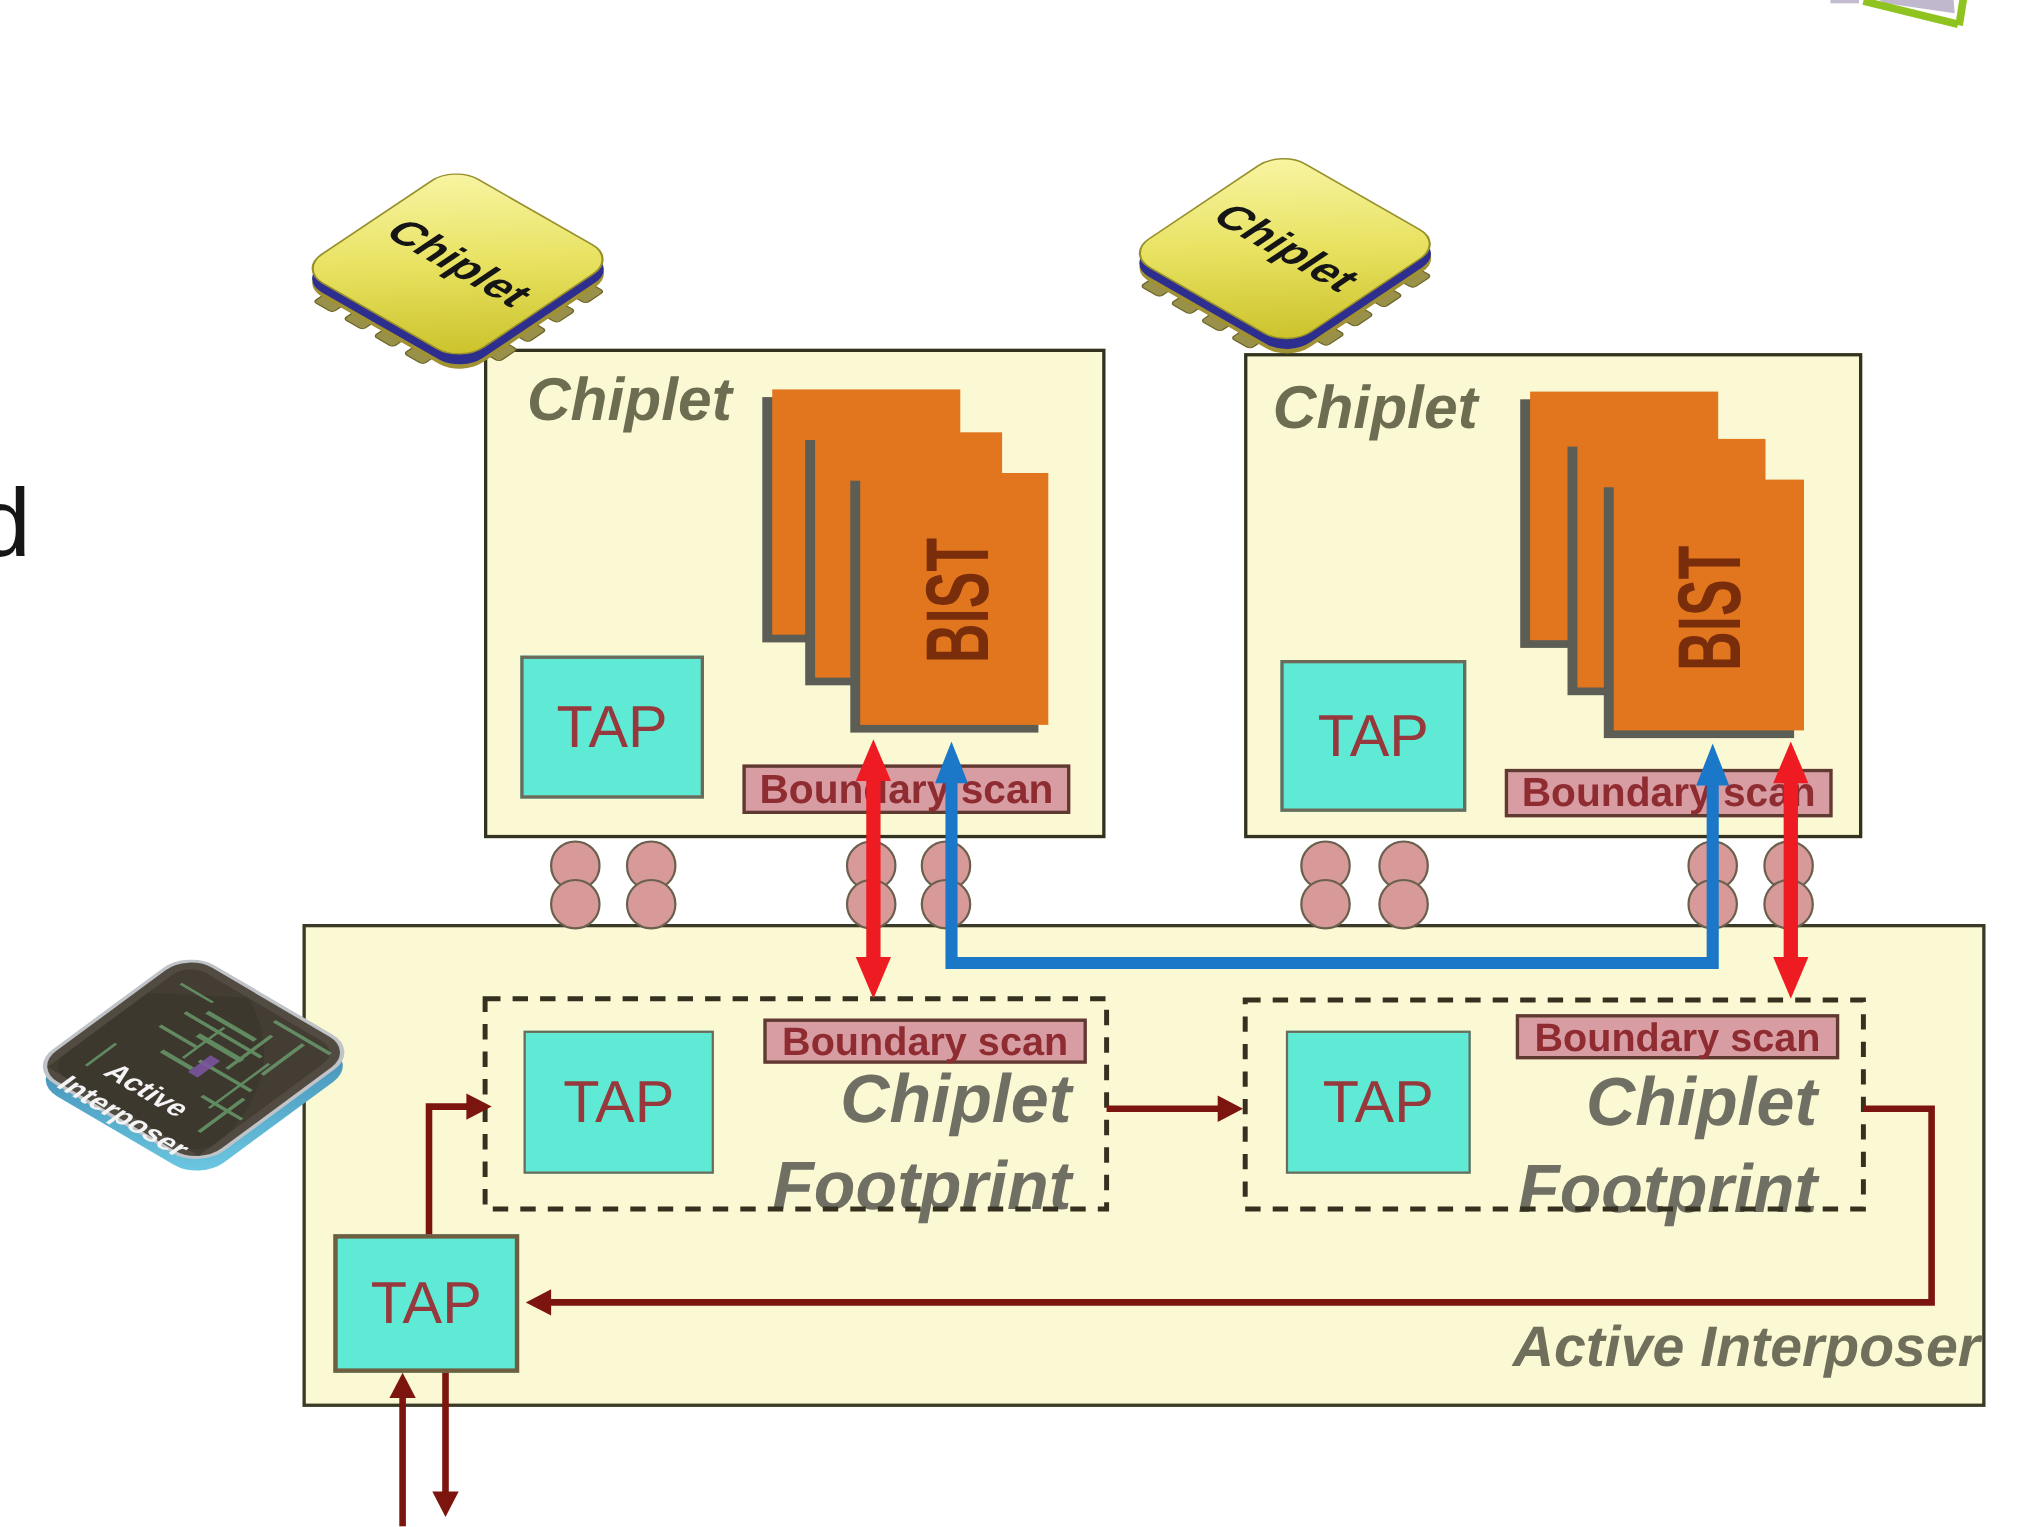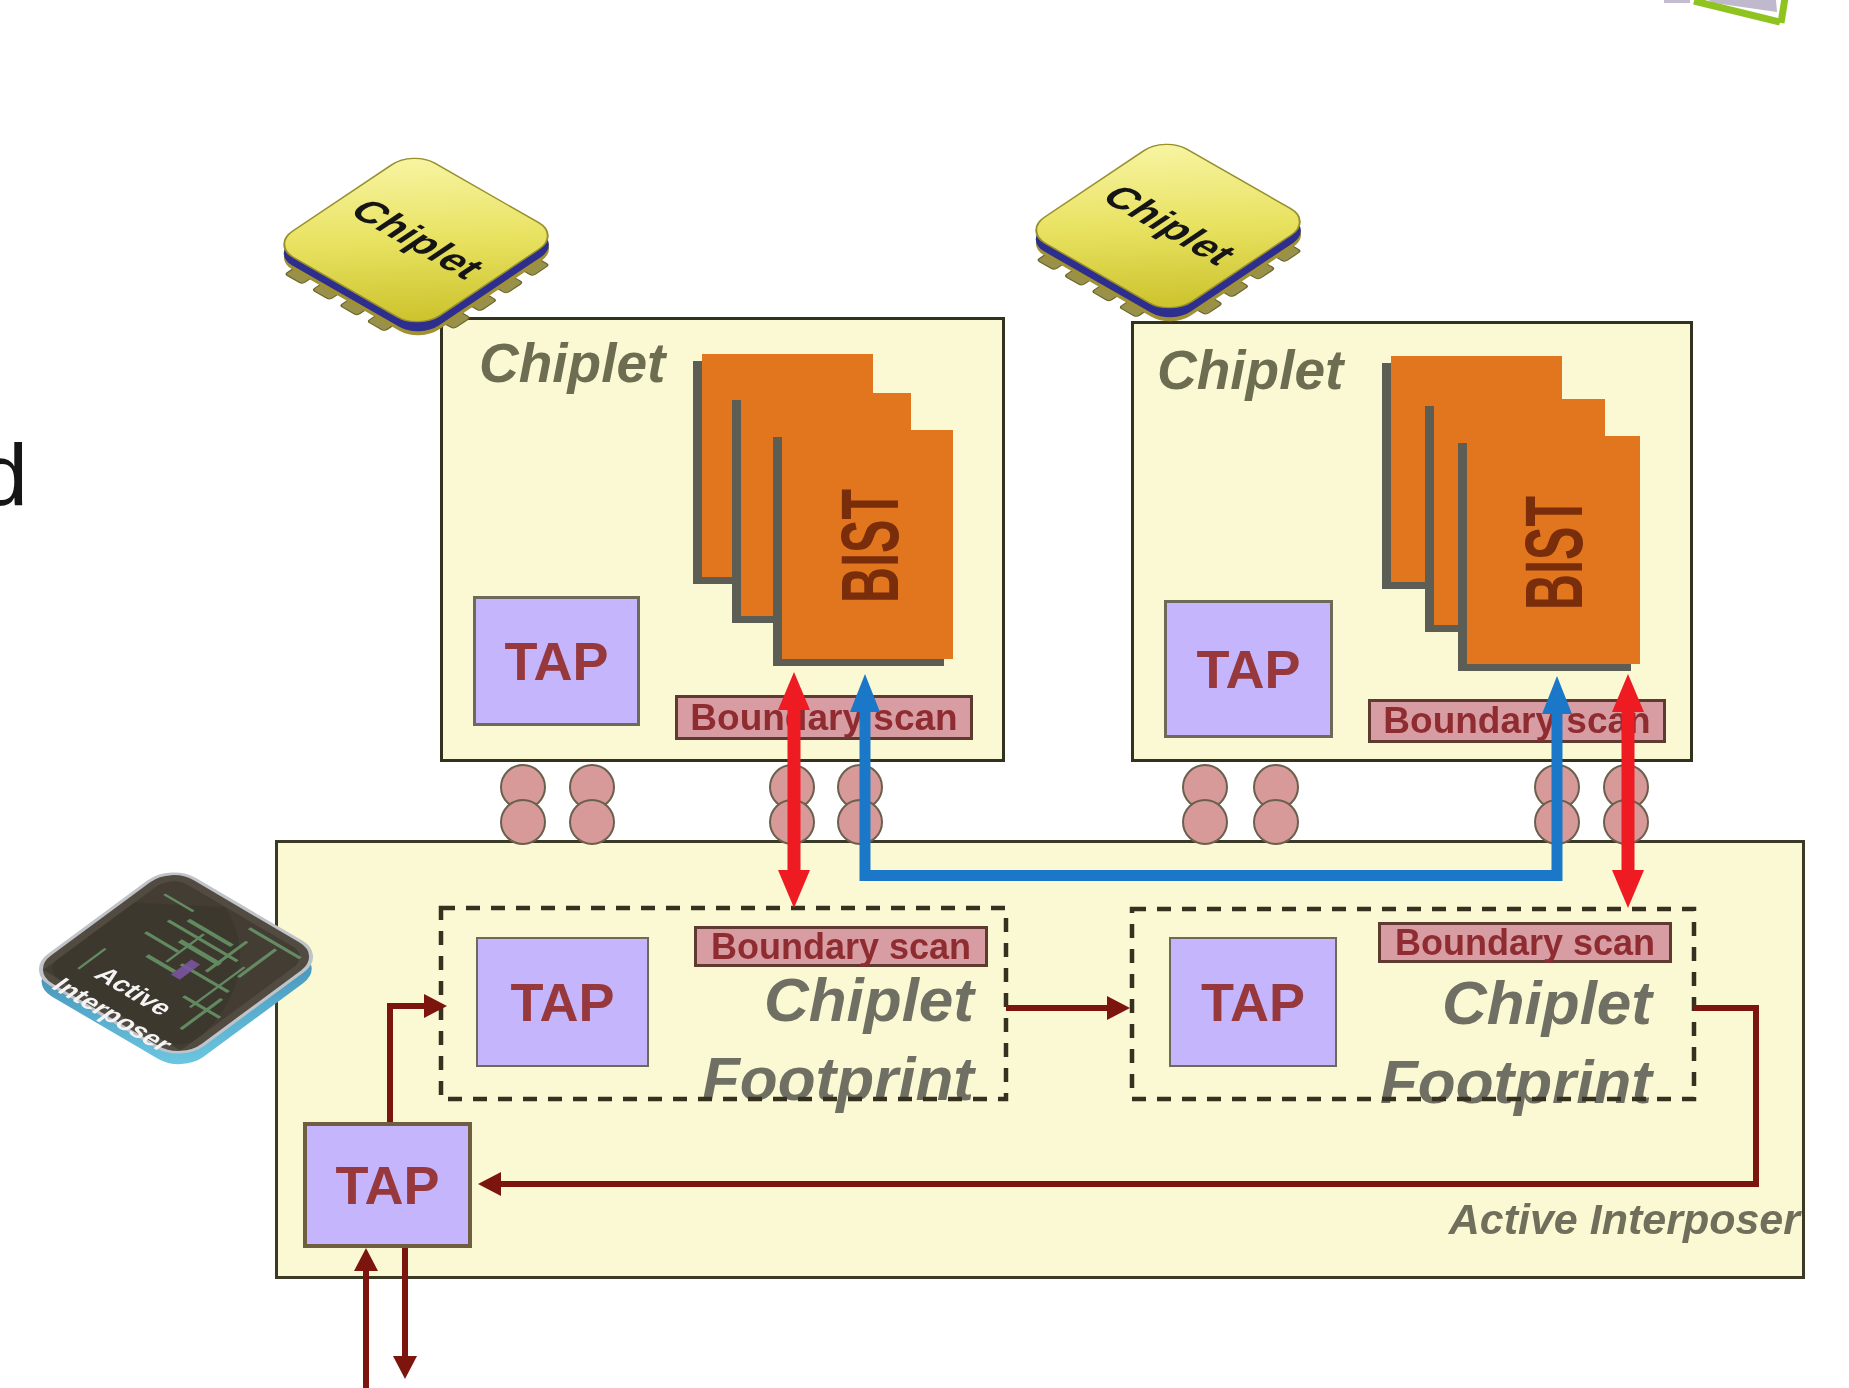--- a/index.html
+++ b/index.html
@@ -1,20 +1,20 @@
 <!DOCTYPE html>
 <html><head>
 <meta charset="utf-8">
 <style>
 html,body{margin:0;padding:0;background:#fff;}
 .page{position:relative;width:1849px;height:1388px;background:#fff;overflow:hidden;
       font-family:"Liberation Sans",sans-serif;}
 .abs{position:absolute;box-sizing:border-box;}
 .block{background:#fbf9d3;border:3px solid #32321f;}
-.tapbox{background:#c4b5fd;border:3px solid #6e6a5a;color:#97383c;font-weight:bold;
+.tapbox{background:#5eead4;border:3px solid #6e6a5a;color:#97383c;font-weight:normal;
         display:flex;align-items:center;justify-content:center;}
 .bscan{background:#d79da2;border:3px solid #5e3a30;color:#8f2c31;font-weight:bold;
        display:flex;align-items:center;justify-content:center;white-space:nowrap;}
 .bist{background:#e2761e;box-shadow:-9px 7px 0 0 #5c5d55;}
 .grytxt{color:#6d6d52;font-weight:bold;font-style:italic;}
 </style>
 </head>
 <body>
 <div class="page">
 
@@ -30,21 +30,21 @@
 
 <div class="abs block" style="left:1131px;top:321px;width:562px;height:441px;"></div>
 <div class="abs grytxt" style="left:1157px;top:338px;font-size:55px;">Chiplet</div>
 <div class="abs tapbox" style="left:1164px;top:600px;width:169px;height:138px;font-size:54px;">TAP</div>
 <div class="abs bist" style="left:1391px;top:356px;width:171px;height:226px;"></div>
 <div class="abs bist" style="left:1434px;top:399px;width:171px;height:226px;"></div>
 <div class="abs bist" style="left:1467px;top:436px;width:173px;height:228px;"></div>
 <div class="abs bscan" style="left:1368px;top:699px;width:298px;height:44px;font-size:37px;">Boundary scan</div>
 
 <div class="abs block" style="left:275px;top:840px;width:1530px;height:439px;border-color:#3a3a26;"></div>
-<div class="abs grytxt" style="left:1200px;top:1195px;width:600px;text-align:right;font-size:43px;color:#6f6f5c;">Active Interposer</div>
+<div class="abs grytxt" style="left:1200px;top:1195px;width:600px;text-align:right;font-size:52px;color:#6f6f5c;">Active Interposer</div>
 
 <div class="abs tapbox" style="left:476px;top:937px;width:173px;height:130px;border-width:2px;font-size:54px;">TAP</div>
 <div class="abs bscan" style="left:694px;top:926px;width:294px;height:41px;font-size:36px;">Boundary scan</div>
 <div class="abs grytxt" style="left:674px;top:960px;width:300px;text-align:right;font-size:62px;line-height:79px;color:#6f6f63;">Chiplet<br>Footprint</div>
 
 <div class="abs tapbox" style="left:1169px;top:937px;width:168px;height:130px;border-width:2px;font-size:54px;">TAP</div>
 <div class="abs bscan" style="left:1378px;top:922px;width:294px;height:41px;font-size:36px;">Boundary scan</div>
 <div class="abs grytxt" style="left:1352px;top:963px;width:300px;text-align:right;font-size:62px;line-height:79px;color:#6f6f63;">Chiplet<br>Footprint</div>
 
 <div class="abs tapbox" style="left:303px;top:1122px;width:169px;height:126px;border:4px solid #6f5e3f;font-size:54px;">TAP</div>

